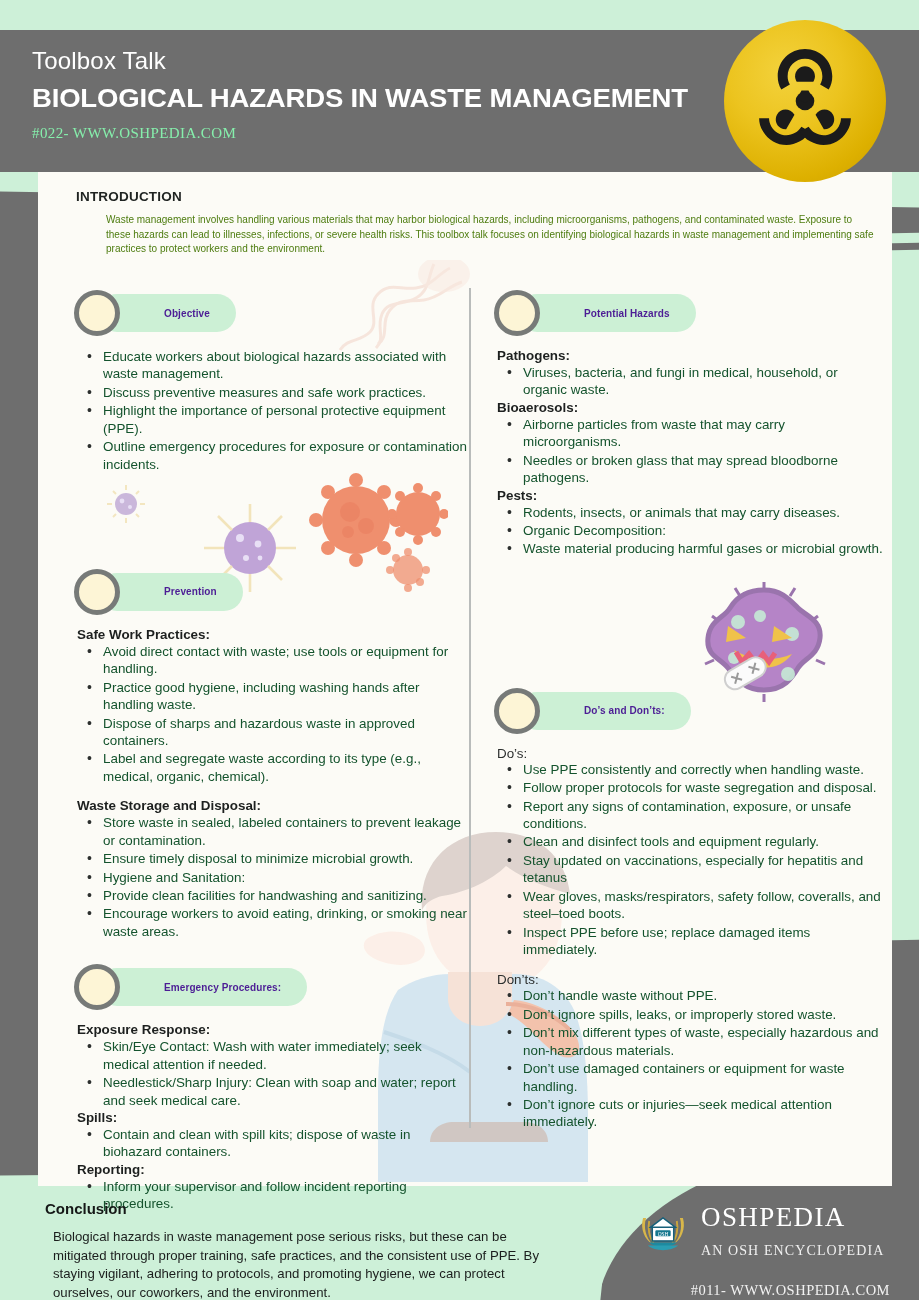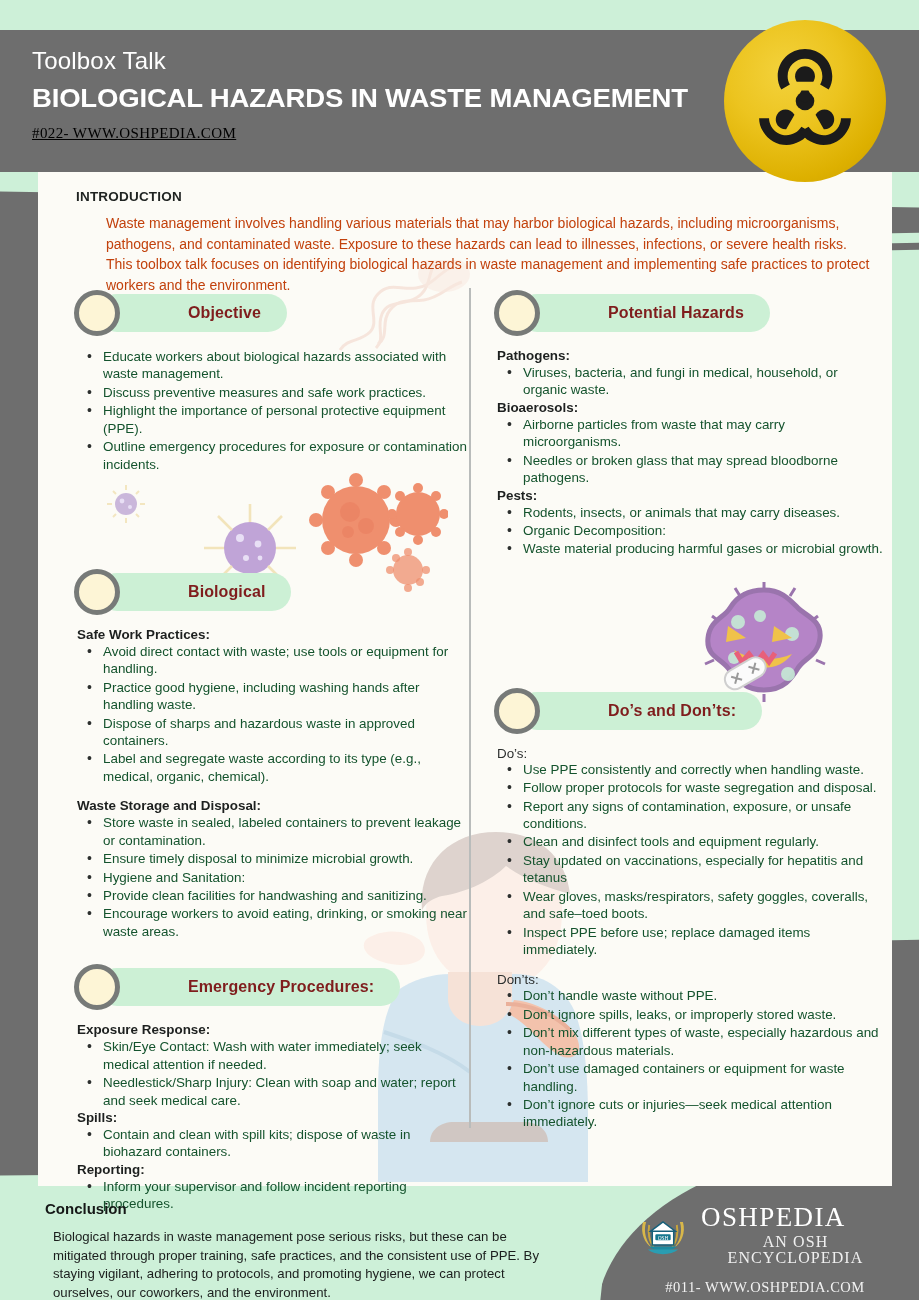--- a/index.html
+++ b/index.html
@@ -57,22 +57,22 @@
     letter-spacing: .2px; line-height: 1.1;
     font-family: "Liberation Sans", sans-serif;
   }
   .hdr-title {
     color: #ffffff; font-size: 26px; font-weight: 700;
     letter-spacing: -.2px; margin-top: 9px;
     font-family: "Liberation Sans", sans-serif;
     transform: scaleX(1.06); transform-origin: left center;
   }
   .hdr-ref {
-    color: #000000; font-size: 15px; margin-top: 11px;
-    font-family: "Liberation Serif", serif; letter-spacing: .4px; text-decoration: underline;
+    color: #86efac; font-size: 15px; margin-top: 11px;
+    font-family: "Liberation Serif", serif; letter-spacing: .4px;
   }
 
   
   .biohazard-badge {
     position: absolute; right: 33px; top: 20px;
     width: 162px; height: 162px; border-radius: 50%;
     background: radial-gradient(circle at 38% 32%, #f3d23c 0%, #ecc41f 38%, #ddb000 72%, #c99c00 100%);
     z-index: 7;
     display: flex; align-items: center; justify-content: center;
   }
@@ -97,45 +97,44 @@
 
   
   .intro-label {
     position: absolute; left: 38px; top: 17px;
     font-size: 13.5px; font-weight: 700; color: #1f2321;
     letter-spacing: .2px;
     font-family: "Liberation Sans", sans-serif;
   }
   .intro-text {
     position: absolute; left: 68px; top: 41px; width: 770px;
-    font-size: 14px; line-height: 1.47; color: #c2410c;
+    font-size: 10px; line-height: 1.47; color: #4d7c0f;
     font-family: "Liberation Sans", sans-serif;
   }
 
   
   .col { position: absolute; z-index: 4; }
   .col-left  { left: 30px;  top: 118px; width: 400px; }
   .col-right { left: 450px; top: 118px; width: 395px; }
 
   
   .sec { position: relative; margin-bottom: 4px; }
   .sec-head {
     position: relative; height: 46px; margin-bottom: 12px;
   }
   .sec-pill {
     position: absolute; left: 30px; top: 4px; height: 38px;
     background: #ccf0d5; border-radius: 19px;
     display: flex; align-items: center;
     padding: 0 26px 0 66px;
   }
   .sec-pill-label {
-    font-size: 16px; font-weight: 700; color: #7f1d1d;
+    font-size: 10px; font-weight: 700; color: #4c1d95;
     letter-spacing: .1px; white-space: nowrap;
     font-family: "Liberation Sans", sans-serif;
-    margin-left: 24px;
   }
   .sec-bullet-circle {
     position: absolute; left: 6px; top: 0;
     width: 46px; height: 46px; border-radius: 50%;
     background: #fdf5d6; border: 5px solid #777a78;
     z-index: 2;
   }
 
   .sec-body { padding-left: 9px; }
   .sub {
@@ -176,27 +175,27 @@
   }
   .brand { position: absolute; left: 640px; top: 18px; width: 250px; }
   .brand-row { display: flex; align-items: center; gap: 15px; }
   .brand-crest { width: 46px; height: 42px; flex: 0 0 46px; }
   .brand-names { line-height: 1; }
   .brand-name {
     color: #ffffff; font-size: 27px; letter-spacing: 1.4px;
     font-family: "Liberation Serif", serif;
   }
   .brand-sub {
-    color: #f0f0f0; font-size: 16px; letter-spacing: 1.1px; margin-top: 3px;
+    color: #f0f0f0; font-size: 14px; letter-spacing: 1.1px; margin-top: 13px;
     text-align: center;
     font-family: "Liberation Serif", serif;
   }
   .brand-url {
-    color: #f2f2f2; font-size: 14.5px; margin-top: 13px; letter-spacing: .5px;
-    text-align: center;
+    color: #f2f2f2; font-size: 14.5px; margin-top: 24px; letter-spacing: .5px;
+    text-align: right;
     font-family: "Liberation Serif", serif;
   }
 </style>
 </head>
 <body>
 
 <div id="poster">
 
   <div class="bg-stripe stripe-top-left"></div>
   <div class="bg-stripe stripe-mid-left"></div>
@@ -363,21 +362,21 @@
               <li>Outline emergency procedures for exposure or contamination incidents.</li>
             </ul>
           </div>
         </div>
 
         <div style="height:92px"></div>
 
         <div class="sec">
           <div class="sec-head">
             <div class="sec-pill">
-              <span class="sec-pill-label">Biological</span>
+              <span class="sec-pill-label">Prevention</span>
             </div>
             <div class="sec-bullet-circle"></div>
           </div>
           <div class="sec-body">
             <div class="sub">Safe Work Practices:</div>
             <ul class="items">
               <li>Avoid direct contact with waste; use tools or equipment for handling.</li>
               <li>Practice good hygiene, including washing hands after handling waste.</li>
               <li>Dispose of sharps and hazardous waste in approved containers.</li>
               <li>Label and segregate waste according to its type (e.g., medical, organic, chemical).</li>
@@ -462,21 +461,21 @@
             <div class="sec-bullet-circle"></div>
           </div>
           <div class="sec-body">
             <div class="plain">Do’s:</div>
             <ul class="items">
               <li>Use PPE consistently and correctly when handling waste.</li>
               <li>Follow proper protocols for waste segregation and disposal.</li>
               <li>Report any signs of contamination, exposure, or unsafe conditions.</li>
               <li>Clean and disinfect tools and equipment regularly.</li>
               <li>Stay updated on vaccinations, especially for hepatitis and tetanus</li>
-              <li>Wear gloves, masks/respirators, safety goggles, coveralls, and safe–toed boots.</li>
+              <li>Wear gloves, masks/respirators, safety follow, coveralls, and steel–toed boots.</li>
               <li>Inspect PPE before use; replace damaged items immediately.</li>
             </ul>
             <div class="gap"></div>
             <div class="plain">Don’ts:</div>
             <ul class="items">
               <li>Don’t handle waste without PPE.</li>
               <li>Don’t ignore spills, leaks, or improperly stored waste.</li>
               <li>Don’t mix different types of waste, especially hazardous and non-hazardous materials.</li>
               <li>Don’t use damaged containers or equipment for waste handling.</li>
               <li>Don’t ignore cuts or injuries—seek medical attention immediately.</li>

